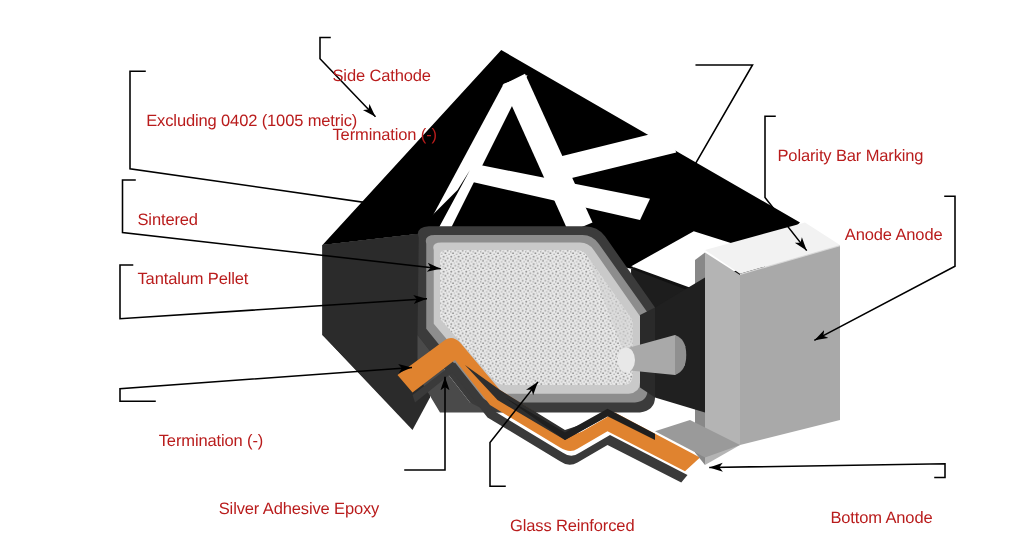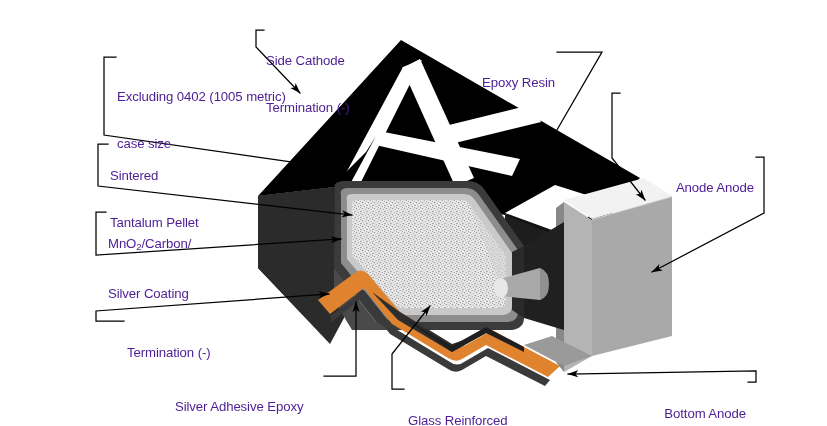--- a/index.html
+++ b/index.html
@@ -1,20 +1,20 @@
 <!DOCTYPE html>
 <html><head>
 <meta charset="utf-8">
 <style>
   html,body{margin:0;padding:0;background:#ffffff;}
   body{width:827px;height:426px;overflow:hidden;
        font-family:"Liberation Sans","DejaVu Sans",sans-serif;color:#000;}
   #stage{position:relative;width:827px;height:426px;background:#fff;}
   svg#art{position:absolute;left:0;top:0;width:827px;height:426px;}
-  .lbl{position:absolute;font-size:13.2px;line-height:15.5px;color:#4c1d95;
+  .lbl{position:absolute;font-size:13.2px;line-height:15.5px;color:#b91c1c;
        white-space:pre;letter-spacing:-0.1px;}
   .lbl.r{text-align:right;}
   sub{font-size:9.5px;vertical-align:-0.22em;}
 </style>
 </head>
 <body>
 
 <div id="stage">
 
   <svg id="art" viewBox="0 0 827 426">
@@ -134,46 +134,43 @@
       <path d="M324,376 L356,376 L356,302" marker-end="url(#arrowEnd)"></path>
 
       <path d="M404,389 L392,389 L392,354 L430,306" marker-end="url(#arrowEnd)"></path>
 
       <path d="M748,382 L756,382 L756,371 L568,374" marker-end="url(#arrowEnd)"></path>
     </g>
   </svg>
 
   <div class="lbl" style="left:117px;top:58px;">
     <div class="sub">Excluding 0402 (1005 metric)</div>
-    <div class="sub">case size</div>
   </div>
 
   <div class="lbl" style="left:266px;top:22px;">
     <div>Side Cathode</div>
     <div>Termination (-)</div>
   </div>
 
   <div class="lbl r" style="left:407px;top:44px;width:148px;">
-    <div>Epoxy Resin</div>
   </div>
 
+  <div class="lbl" style="left:622px;top:86px;">
+    <div>Polarity Bar Marking</div>
+  </div>
 
   <div class="lbl r" style="left:604px;top:149px;width:150px;">
     <div>Anode Anode</div>
   </div>
 
   <div class="lbl" style="left:110px;top:137px;">
     <div>Sintered</div>
     <div>Tantalum Pellet</div>
   </div>
 
-  <div class="lbl" style="left:108px;top:205px;">
-    <div><span>MnO</span><sub>2</sub><span>/Carbon/</span></div>
-    <div>Silver Coating</div>
-  </div>
 
   <div class="lbl" style="left:127px;top:314px;">
     <div>Termination (-)</div>
   </div>
 
   <div class="lbl" style="left:175px;top:368px;">
     <div>Silver Adhesive Epoxy</div>
   </div>
 
   <div class="lbl" style="left:408px;top:382px;">

